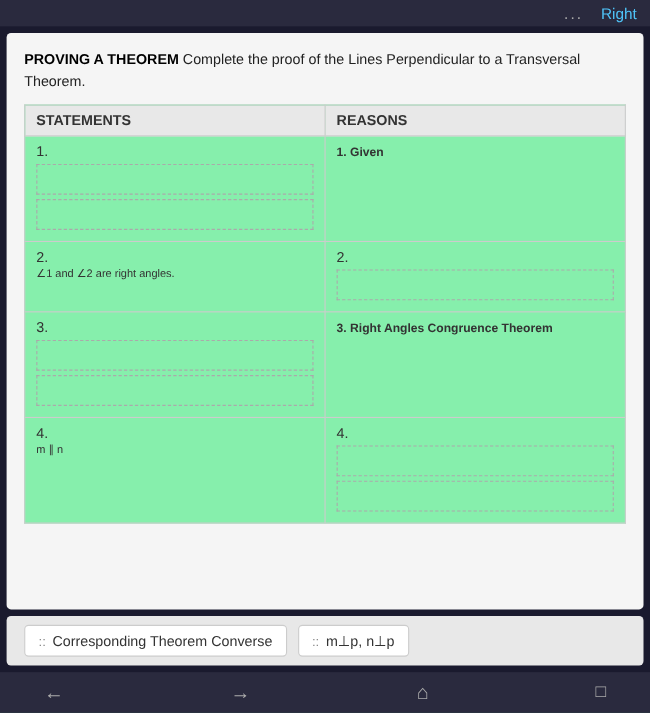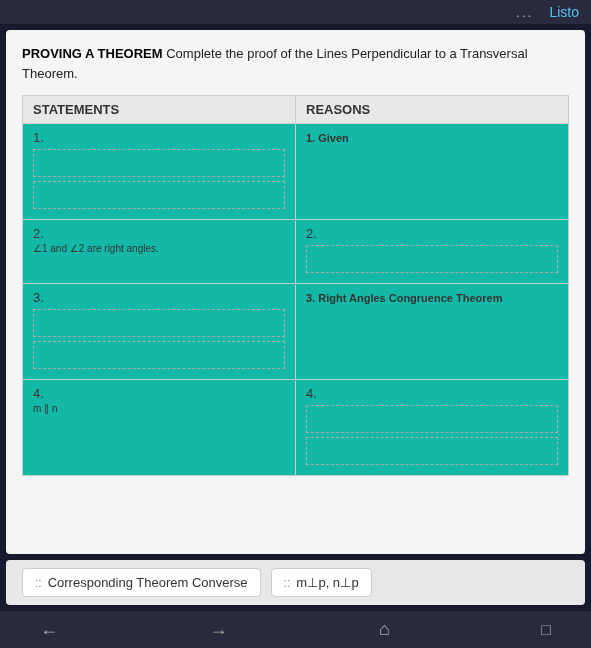--- a/index.html
+++ b/index.html
@@ -54,21 +54,21 @@
 
     .proving-header .proving-label {
       font-weight: bold;
       color: #000000;
     }
 
     .proof-table {
       width: 100%;
       border-collapse: collapse;
       font-size: 13px;
-      background: #14b8a6;
+      background: #86efac;
     }
 
     .proof-table .header-row td {
       background: #e8e8e8;
       padding: 6px 10px;
       font-weight: bold;
       font-size: 13px;
       color: #333;
       border: 1px solid #ccc;
     }
@@ -165,21 +165,21 @@
     .square-btn {
       color: #aaa;
       font-size: 16px;
     }
   </style>
 </head>
 <body>
 
 <div class="top-bar">
   <span class="top-bar-dots">...</span>
-  <button class="listo-btn">Listo</button>
+  <button class="listo-btn">Right</button>
 </div>
 
 <div class="main-content">
   <div class="proving-header">
     <span class="proving-label">PROVING A THEOREM</span><span> Complete the proof of the Lines Perpendicular to a Transversal Theorem.</span>
   </div>
 
   <table class="proof-table">
     <tbody>
 

